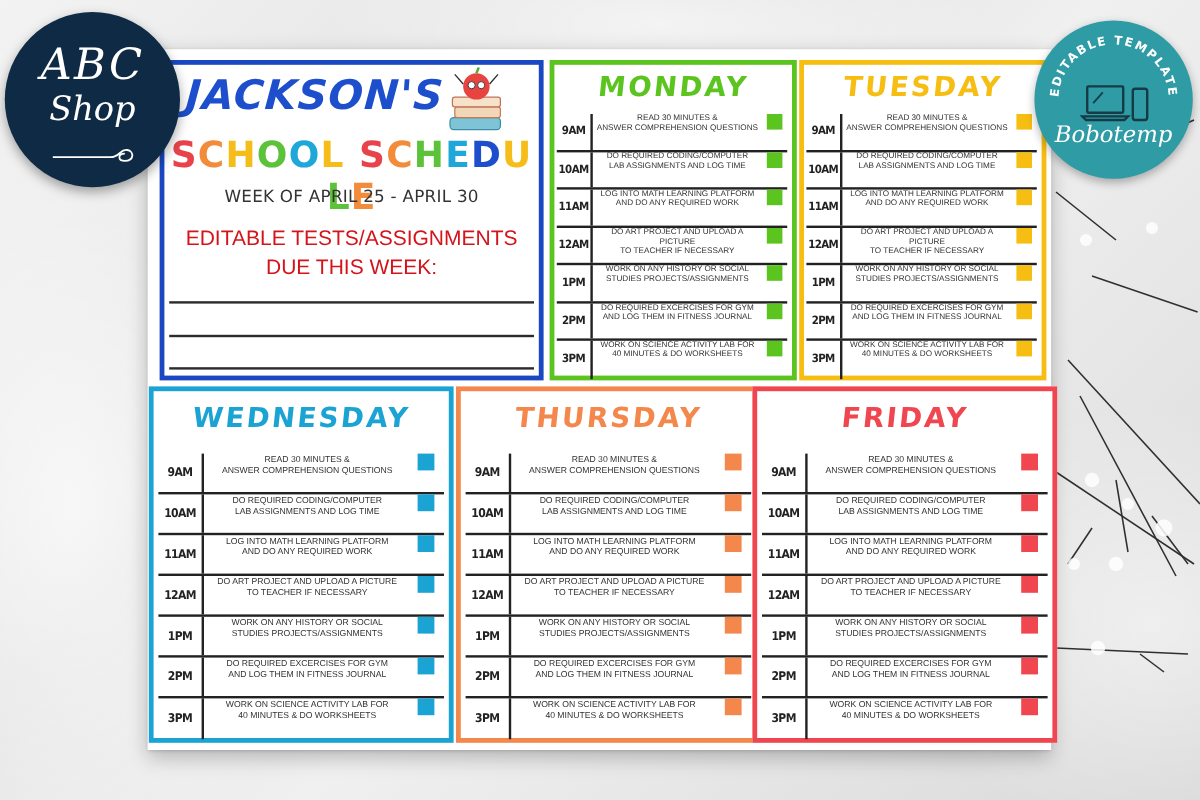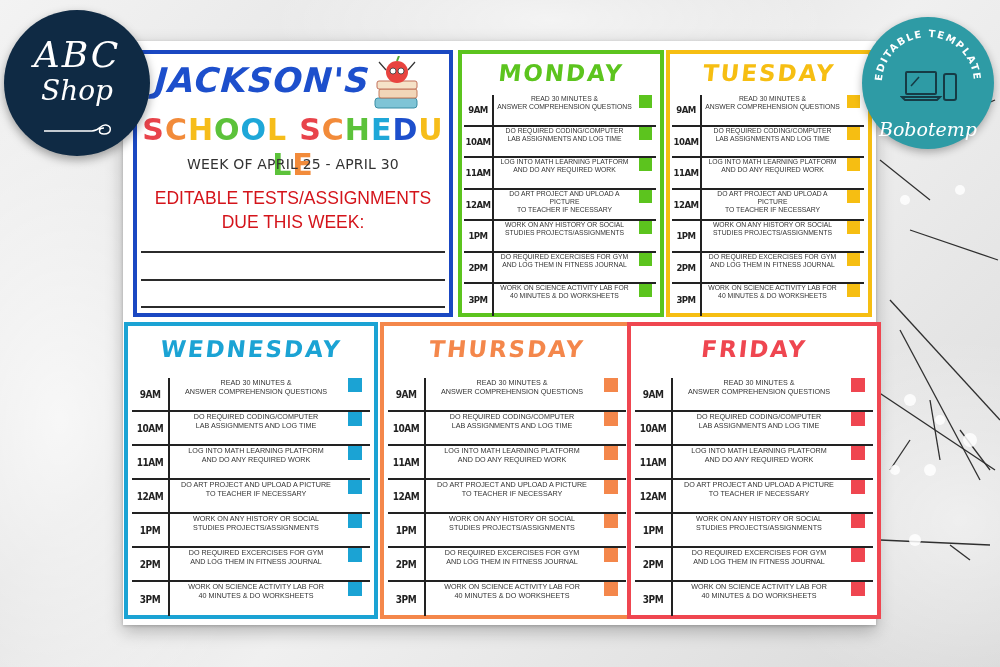--- a/index.html
+++ b/index.html
@@ -108,21 +108,21 @@
   .abc-line1 { top: 24px; font-size: 36px; letter-spacing: 2px; }
   .abc-line2 { top: 64px; font-size: 28px; }
   .abc-swirl { position: absolute; left: 38px; top: 112px; width: 74px; height: 16px; }
 
   .bobo-badge {
     position: absolute; left: 862px; top: 17px; width: 132px; height: 132px; border-radius: 50%;
     background: #2e9ba5; box-shadow: 0 3px 8px rgba(0,0,0,0.3);
   }
   .bobo-arc { position: absolute; left: 0; top: 0; width: 132px; height: 132px; }
   .bobo-name {
-    position: absolute; top: 101px; width: 100%; text-align: center; color: #fff;
+    position: absolute; top: 84px; width: 100%; text-align: center; color: #fff;
     font-family: "DejaVu Serif", serif; font-style: italic; font-size: 19px;
   }
   .devices-icon { position: absolute; left: 38px; top: 52px; width: 60px; height: 34px; }
 </style>
 </head>
 <body>
 
 <div class="bg-fold"></div>
 
 <svg class="branches" viewBox="0 0 130 667">

